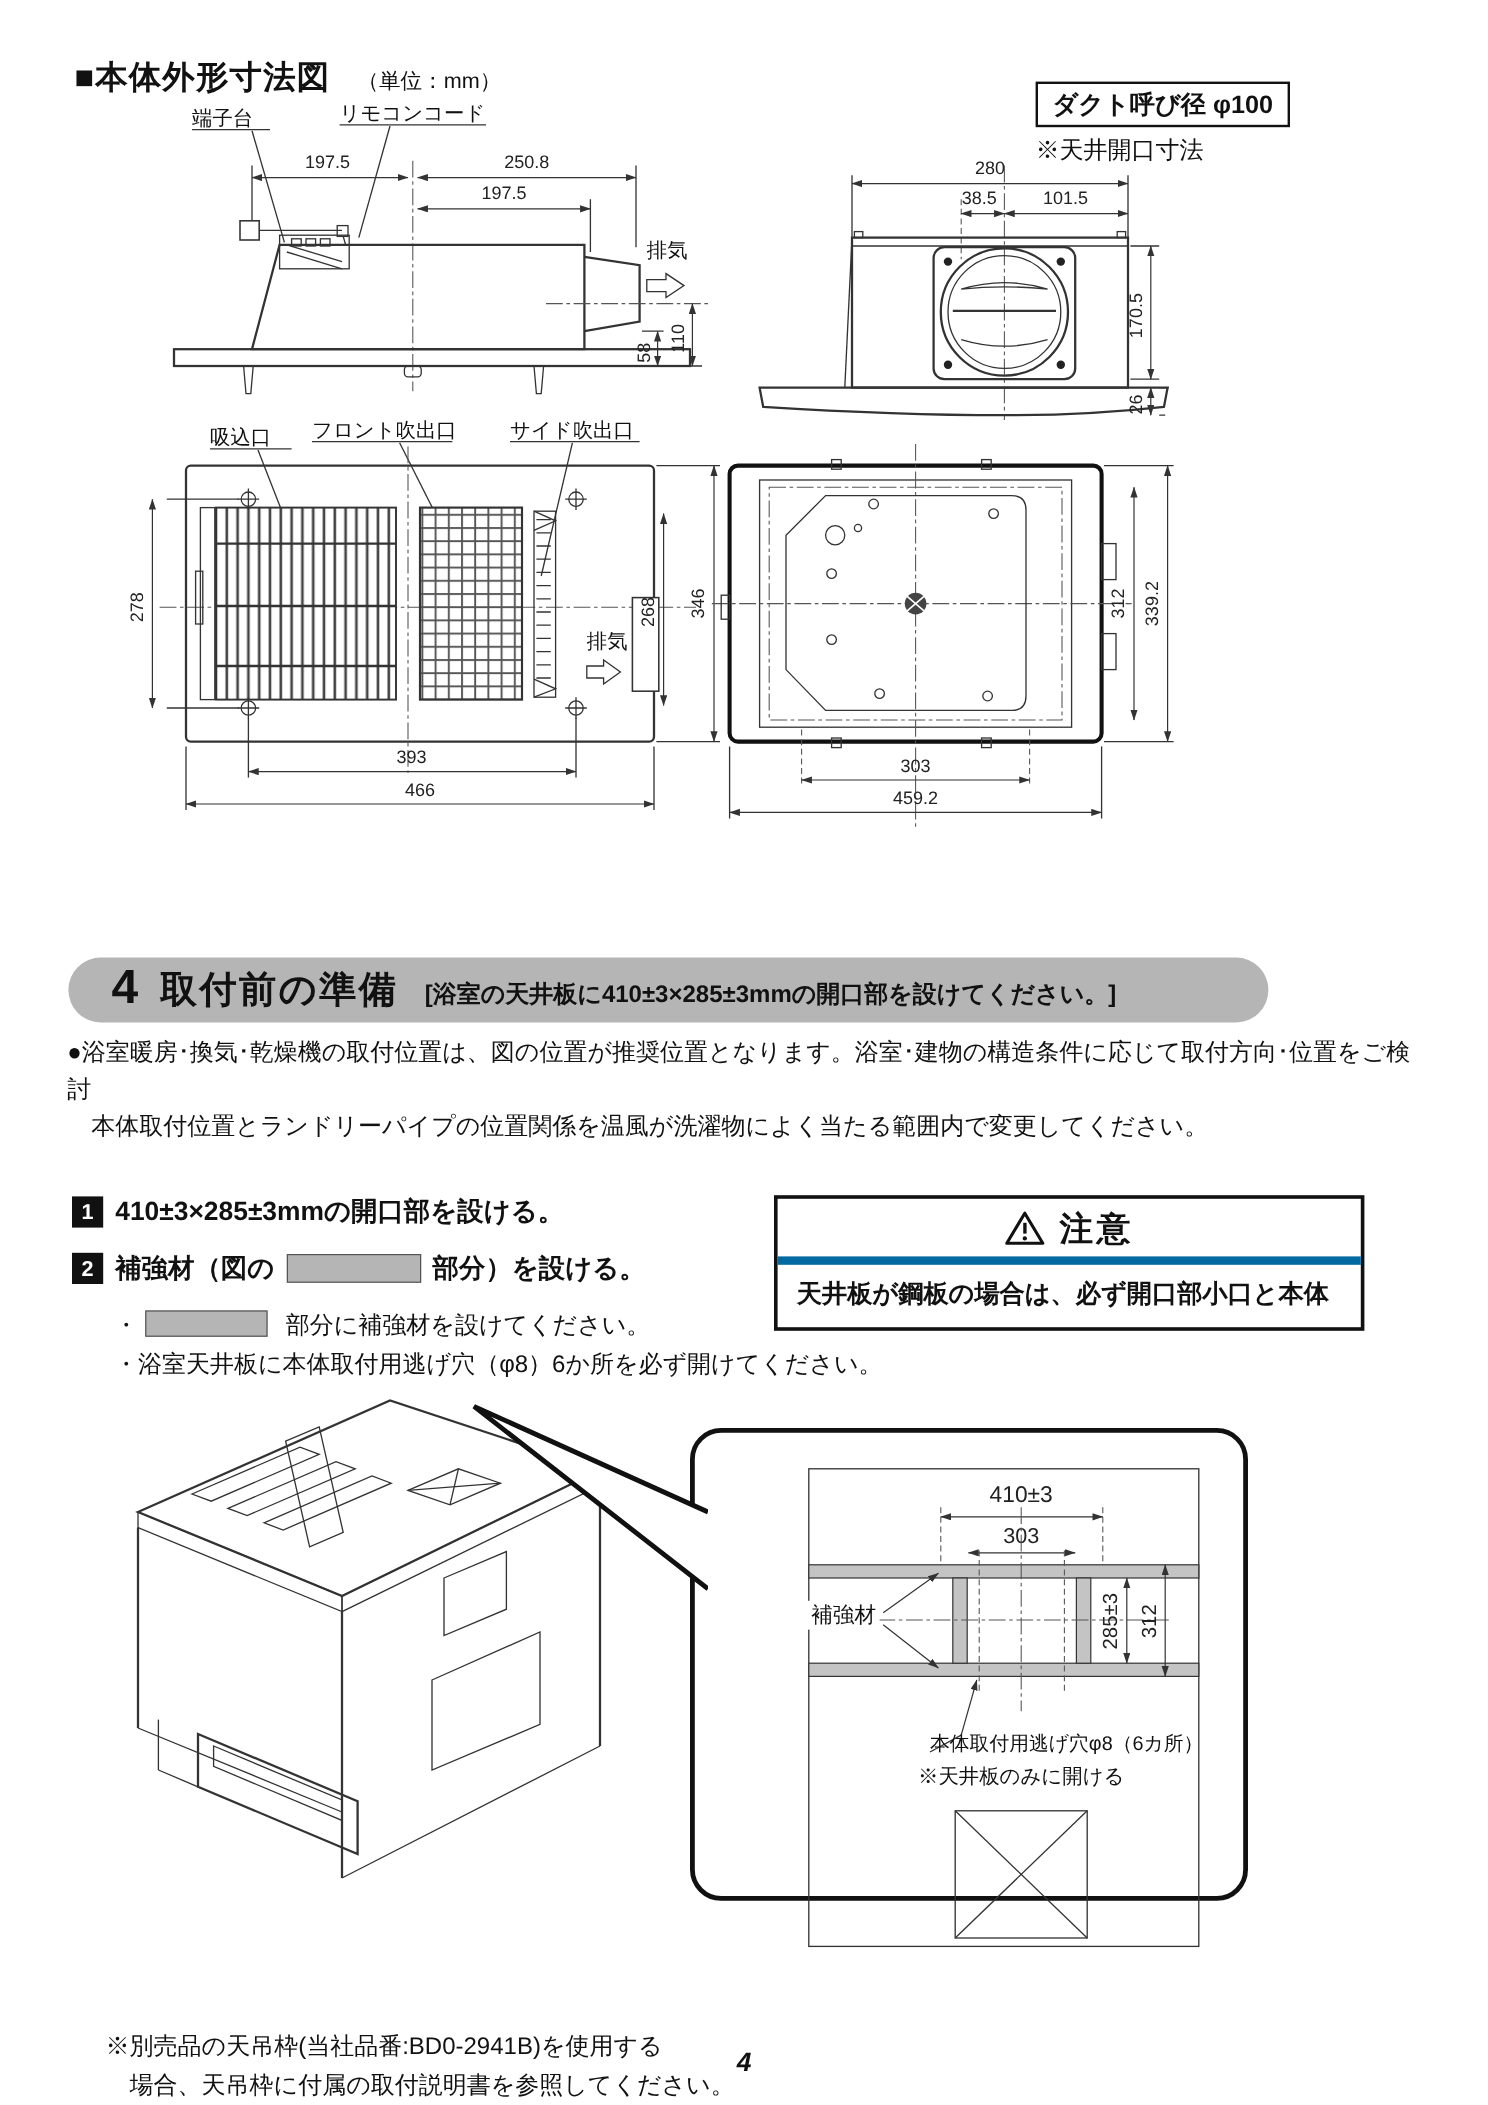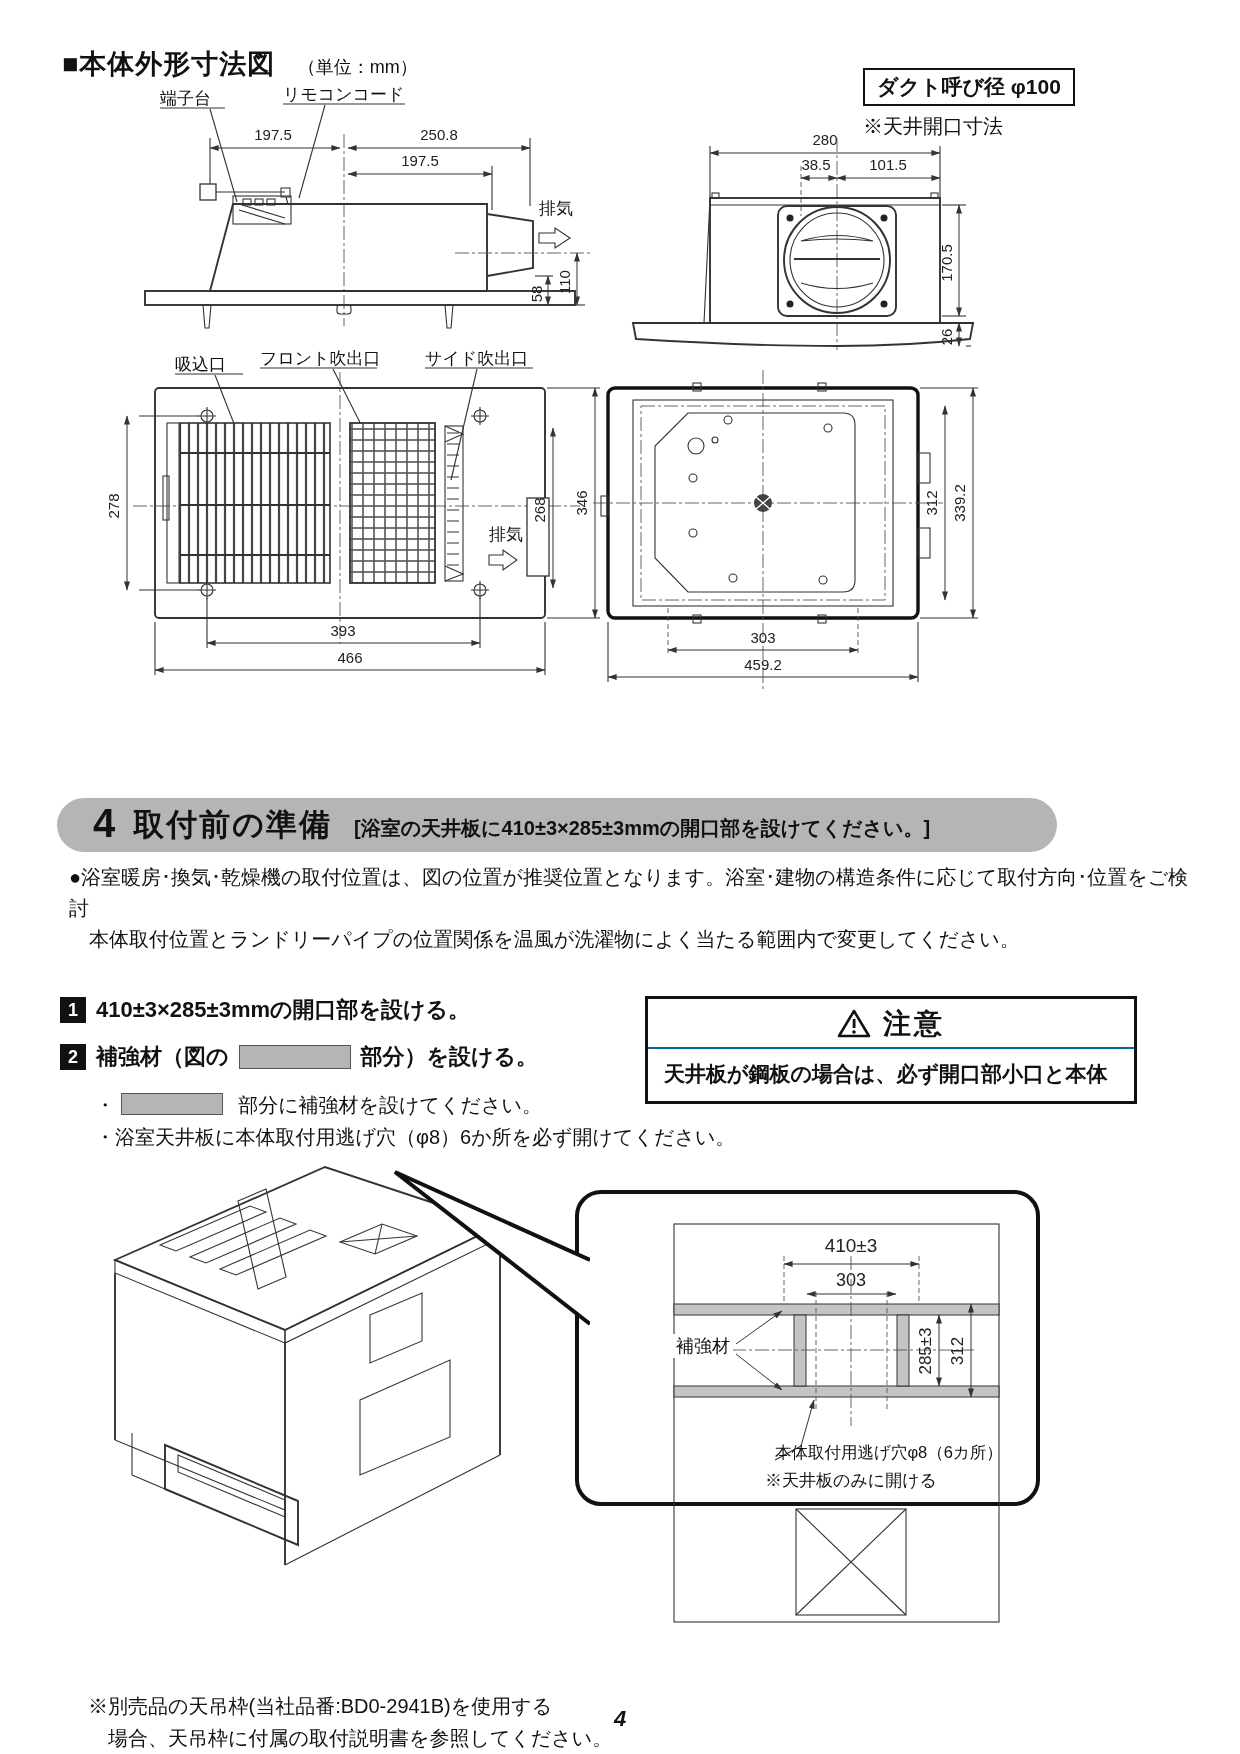--- a/index.html
+++ b/index.html
@@ -23,21 +23,21 @@
   .stepnum{display:inline-flex;width:26px;height:26px;background:#111;color:#fff;font-size:18px;
            font-weight:bold;align-items:center;justify-content:center;margin-right:10px;flex:0 0 auto;}
   .swatch{display:inline-block;width:110px;height:22px;background:#b5b5b5;border:1px solid #555;
           vertical-align:-3px;margin:0 10px;}
   .subline{font-size:20px;line-height:30px;}
   .swatch2{display:inline-block;width:100px;height:20px;background:#b5b5b5;border:1px solid #555;
            vertical-align:-3px;margin-right:10px;}
   
   .caution{border:3.5px solid #111;box-sizing:border-box;background:#fff;}
   .caution-head{display:flex;align-items:center;justify-content:center;gap:12px;
-                border-bottom:2px solid #0369a1;padding:6px 0 4px 0;}
+                border-bottom:7px solid #0369a1;padding:6px 0 4px 0;}
   .caution-title{font-size:28px;font-weight:bold;letter-spacing:3px;}
   .caution-body{font-size:21px;font-weight:bold;line-height:34px;padding:8px 14px 10px 16px;}
   
   .callout{border:4px solid #111;border-radius:26px;box-sizing:border-box;background:#fff;}
   .footnote{font-size:20px;line-height:32px;margin-top:48px;}
   .footnote .ind{margin-left:20px;}
   .pagenum{font-size:22px;font-weight:bold;font-style:italic;text-align:center;width:100%;}
   
   .ln{stroke:#333;stroke-width:1.1;fill:none}
   .ln2{stroke:#333;stroke-width:1.9;fill:none}
@@ -296,21 +296,21 @@
       <text class="d" x="170" y="312">459.2</text>
     </g>
   </svg>
 
   <div class="abs band" style="left:57px;top:798px;width:1000px;height:54px;">
     <span class="band-num">4</span>
     <span class="band-title">取付前の準備</span>
     <span class="band-bracket">[浴室の天井板に410±3×285±3mmの開口部を設けてください。]</span>
   </div>
 
-  <div class="abs intro" style="left:69px;top:862px;width:1130px;">
+  <div class="abs intro" style="left:56px;top:862px;width:1130px;">
     <div>●浴室暖房･換気･乾燥機の取付位置は、図の位置が推奨位置となります。浴室･建物の構造条件に応じて取付方向･位置をご検討</div>
     <div class="ind">本体取付位置とランドリーパイプの位置関係を温風が洗濯物によく当たる範囲内で変更してください。</div>
   </div>
 
   <div class="abs stepline" style="left:60px;top:995px;">
     <span class="stepnum">1</span>
     <span>410±3×285±3mmの開口部を設ける。</span>
   </div>
 
   <div class="abs stepline" style="left:60px;top:1042px;">
@@ -366,21 +366,21 @@
       <polygon points="300,170 352,148 352,196 300,218" fill="#fff" class="ln"></polygon>
     </g>
     <g>
       <polygon points="95,300 228,356 228,400 95,344" fill="#fff" class="ln2"></polygon>
       <polygon points="108,310 215,355 215,372 108,327" fill="#f0f0f0" class="ln"></polygon>
       <line class="ln" x1="95" y1="344" x2="62" y2="330"></line>
       <line class="ln" x1="62" y1="330" x2="62" y2="288"></line>
     </g>
   </svg>
 
-  <div class="abs callout" style="left:575px;top:1190px;width:465px;height:316px;">
+  <div class="abs callout" style="left:575px;top:1190px;width:465px;height:394px;">
     <svg width="457" height="437" viewBox="0 0 457 437">
       <rect class="ln" x="95" y="30" width="325" height="398" fill="#fff"></rect>
       <g>
         <line class="dsh" x1="205" y1="62" x2="205" y2="118"></line>
         <line class="dsh" x1="340" y1="62" x2="340" y2="118"></line>
         <text class="d" x="272" y="58" style="font-size:19px">410±3</text>
         <line class="dim" x1="205" y1="70" x2="340" y2="70" marker-start="url(#mk)" marker-end="url(#mk)"></line>
         <text class="d" x="272" y="92" style="font-size:18px">303</text>
         <line class="dim" x1="228" y1="100" x2="317" y2="100" marker-start="url(#mk)" marker-end="url(#mk)"></line>
       </g>

